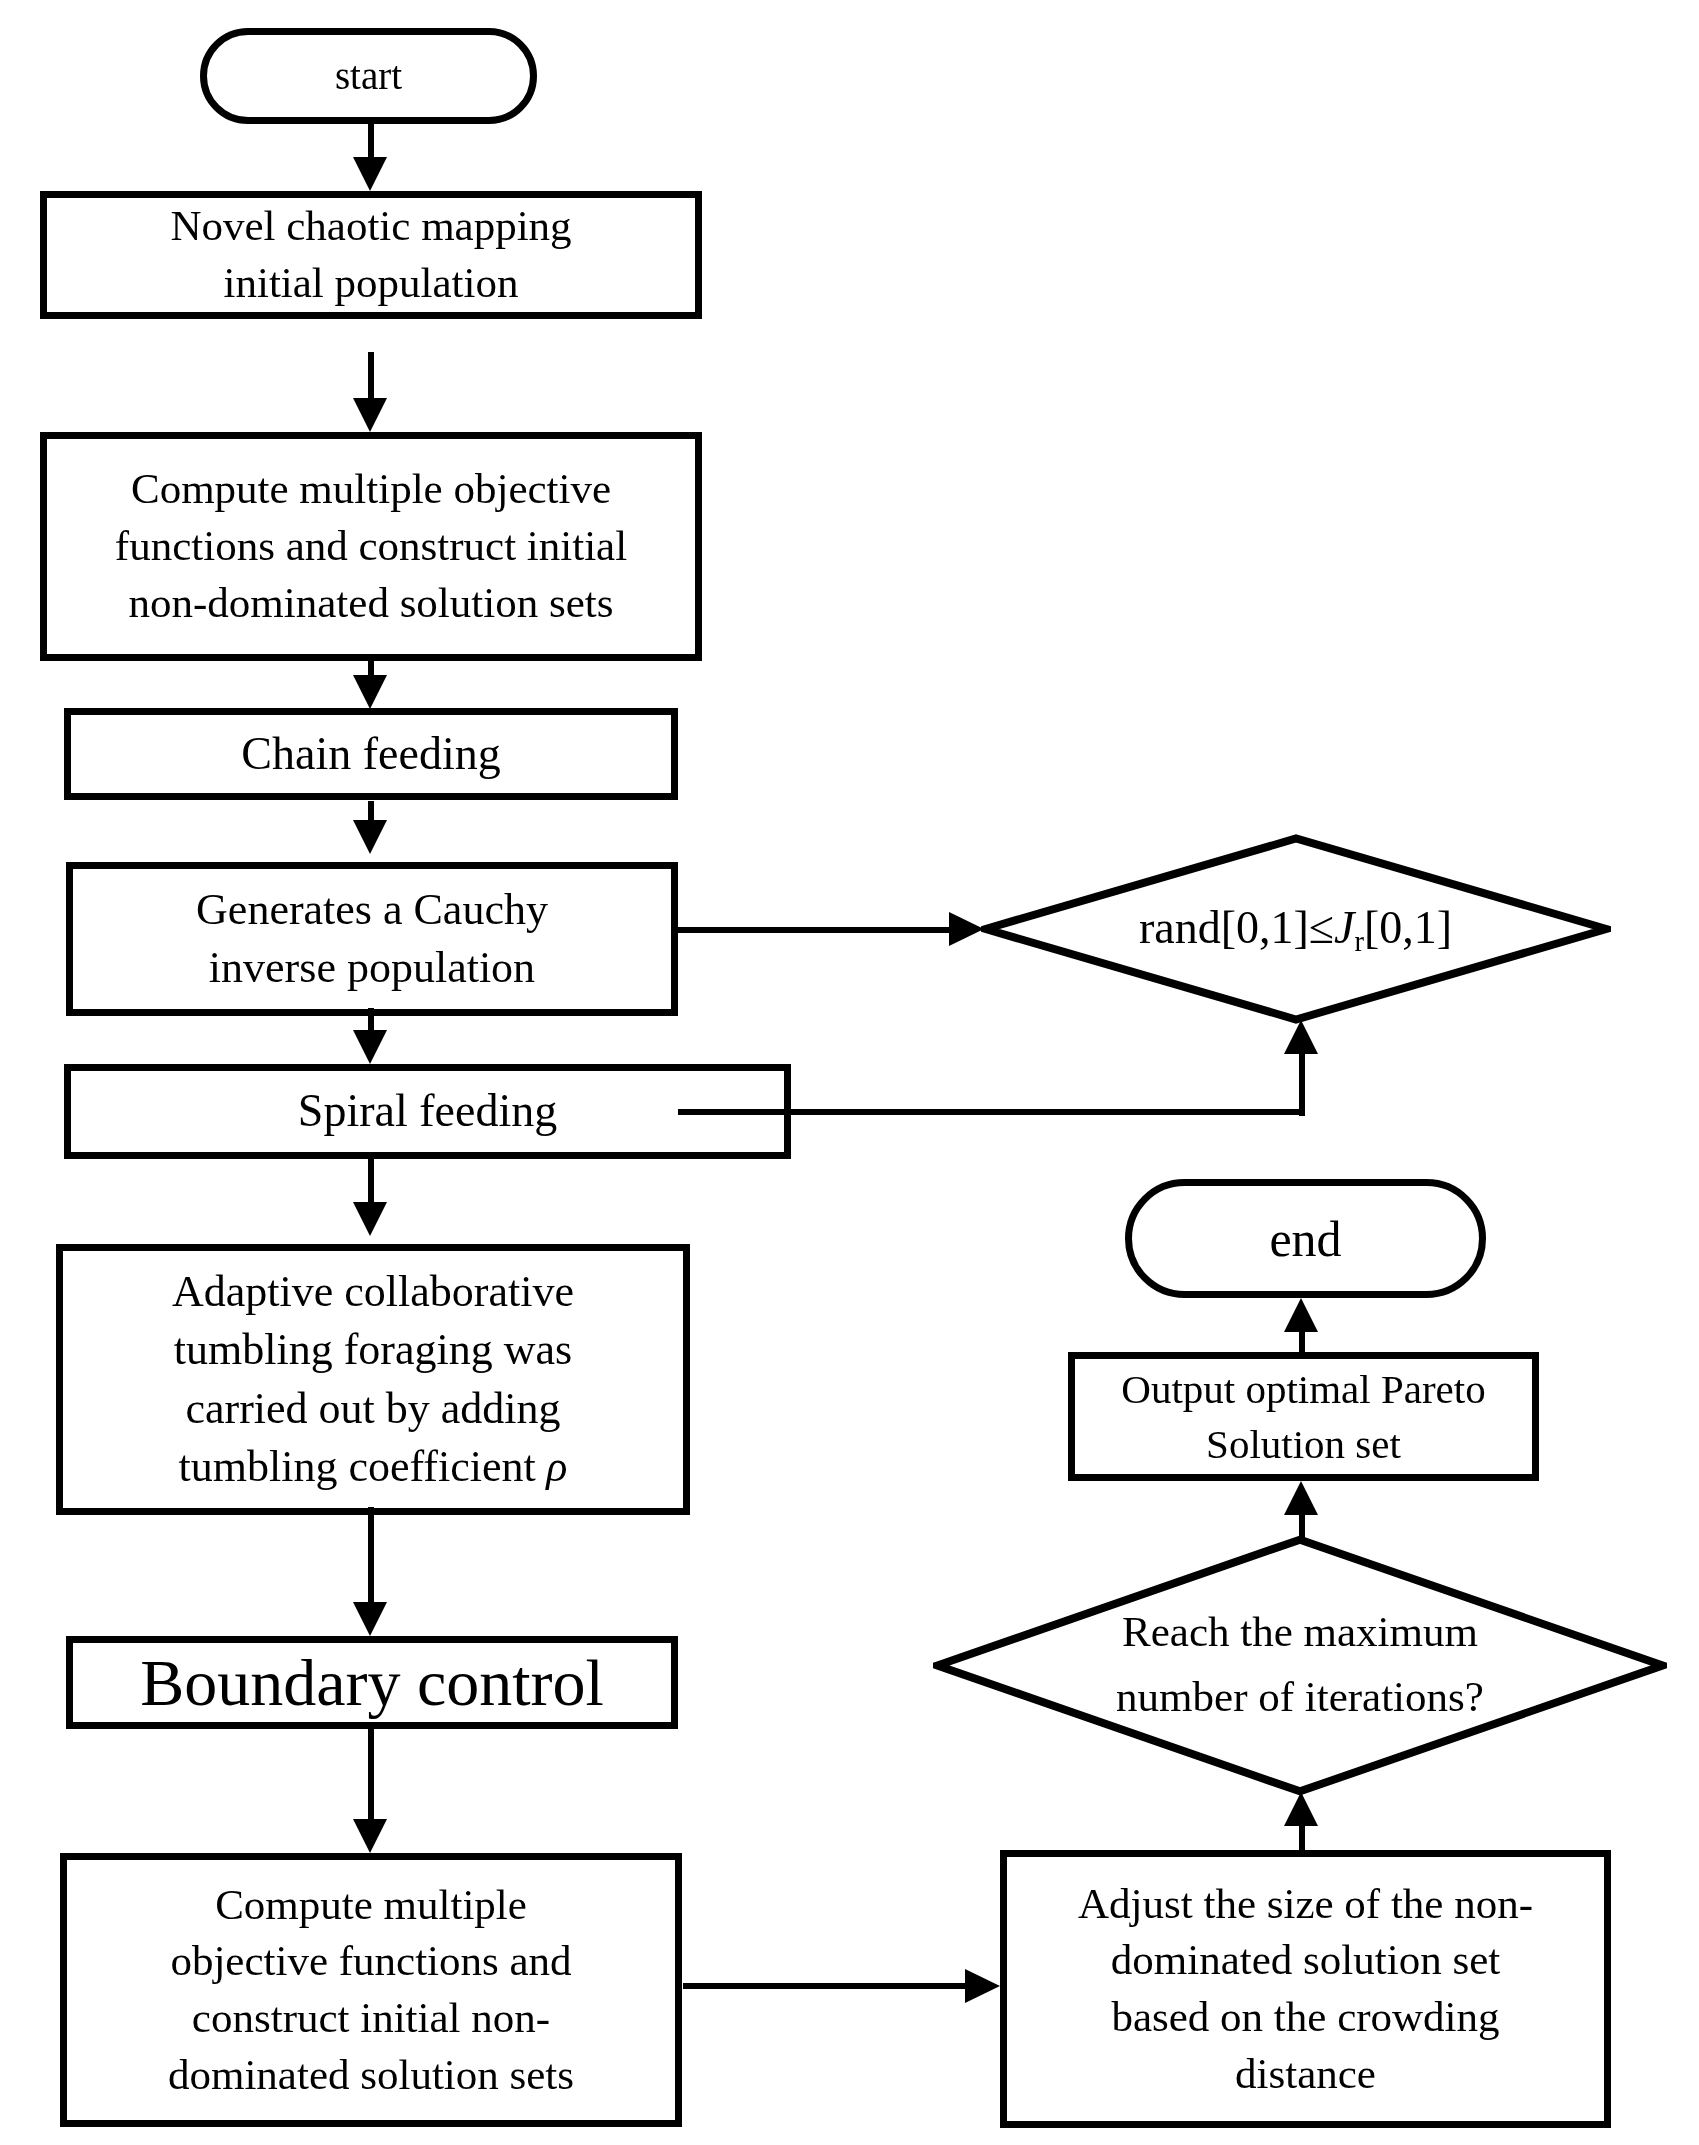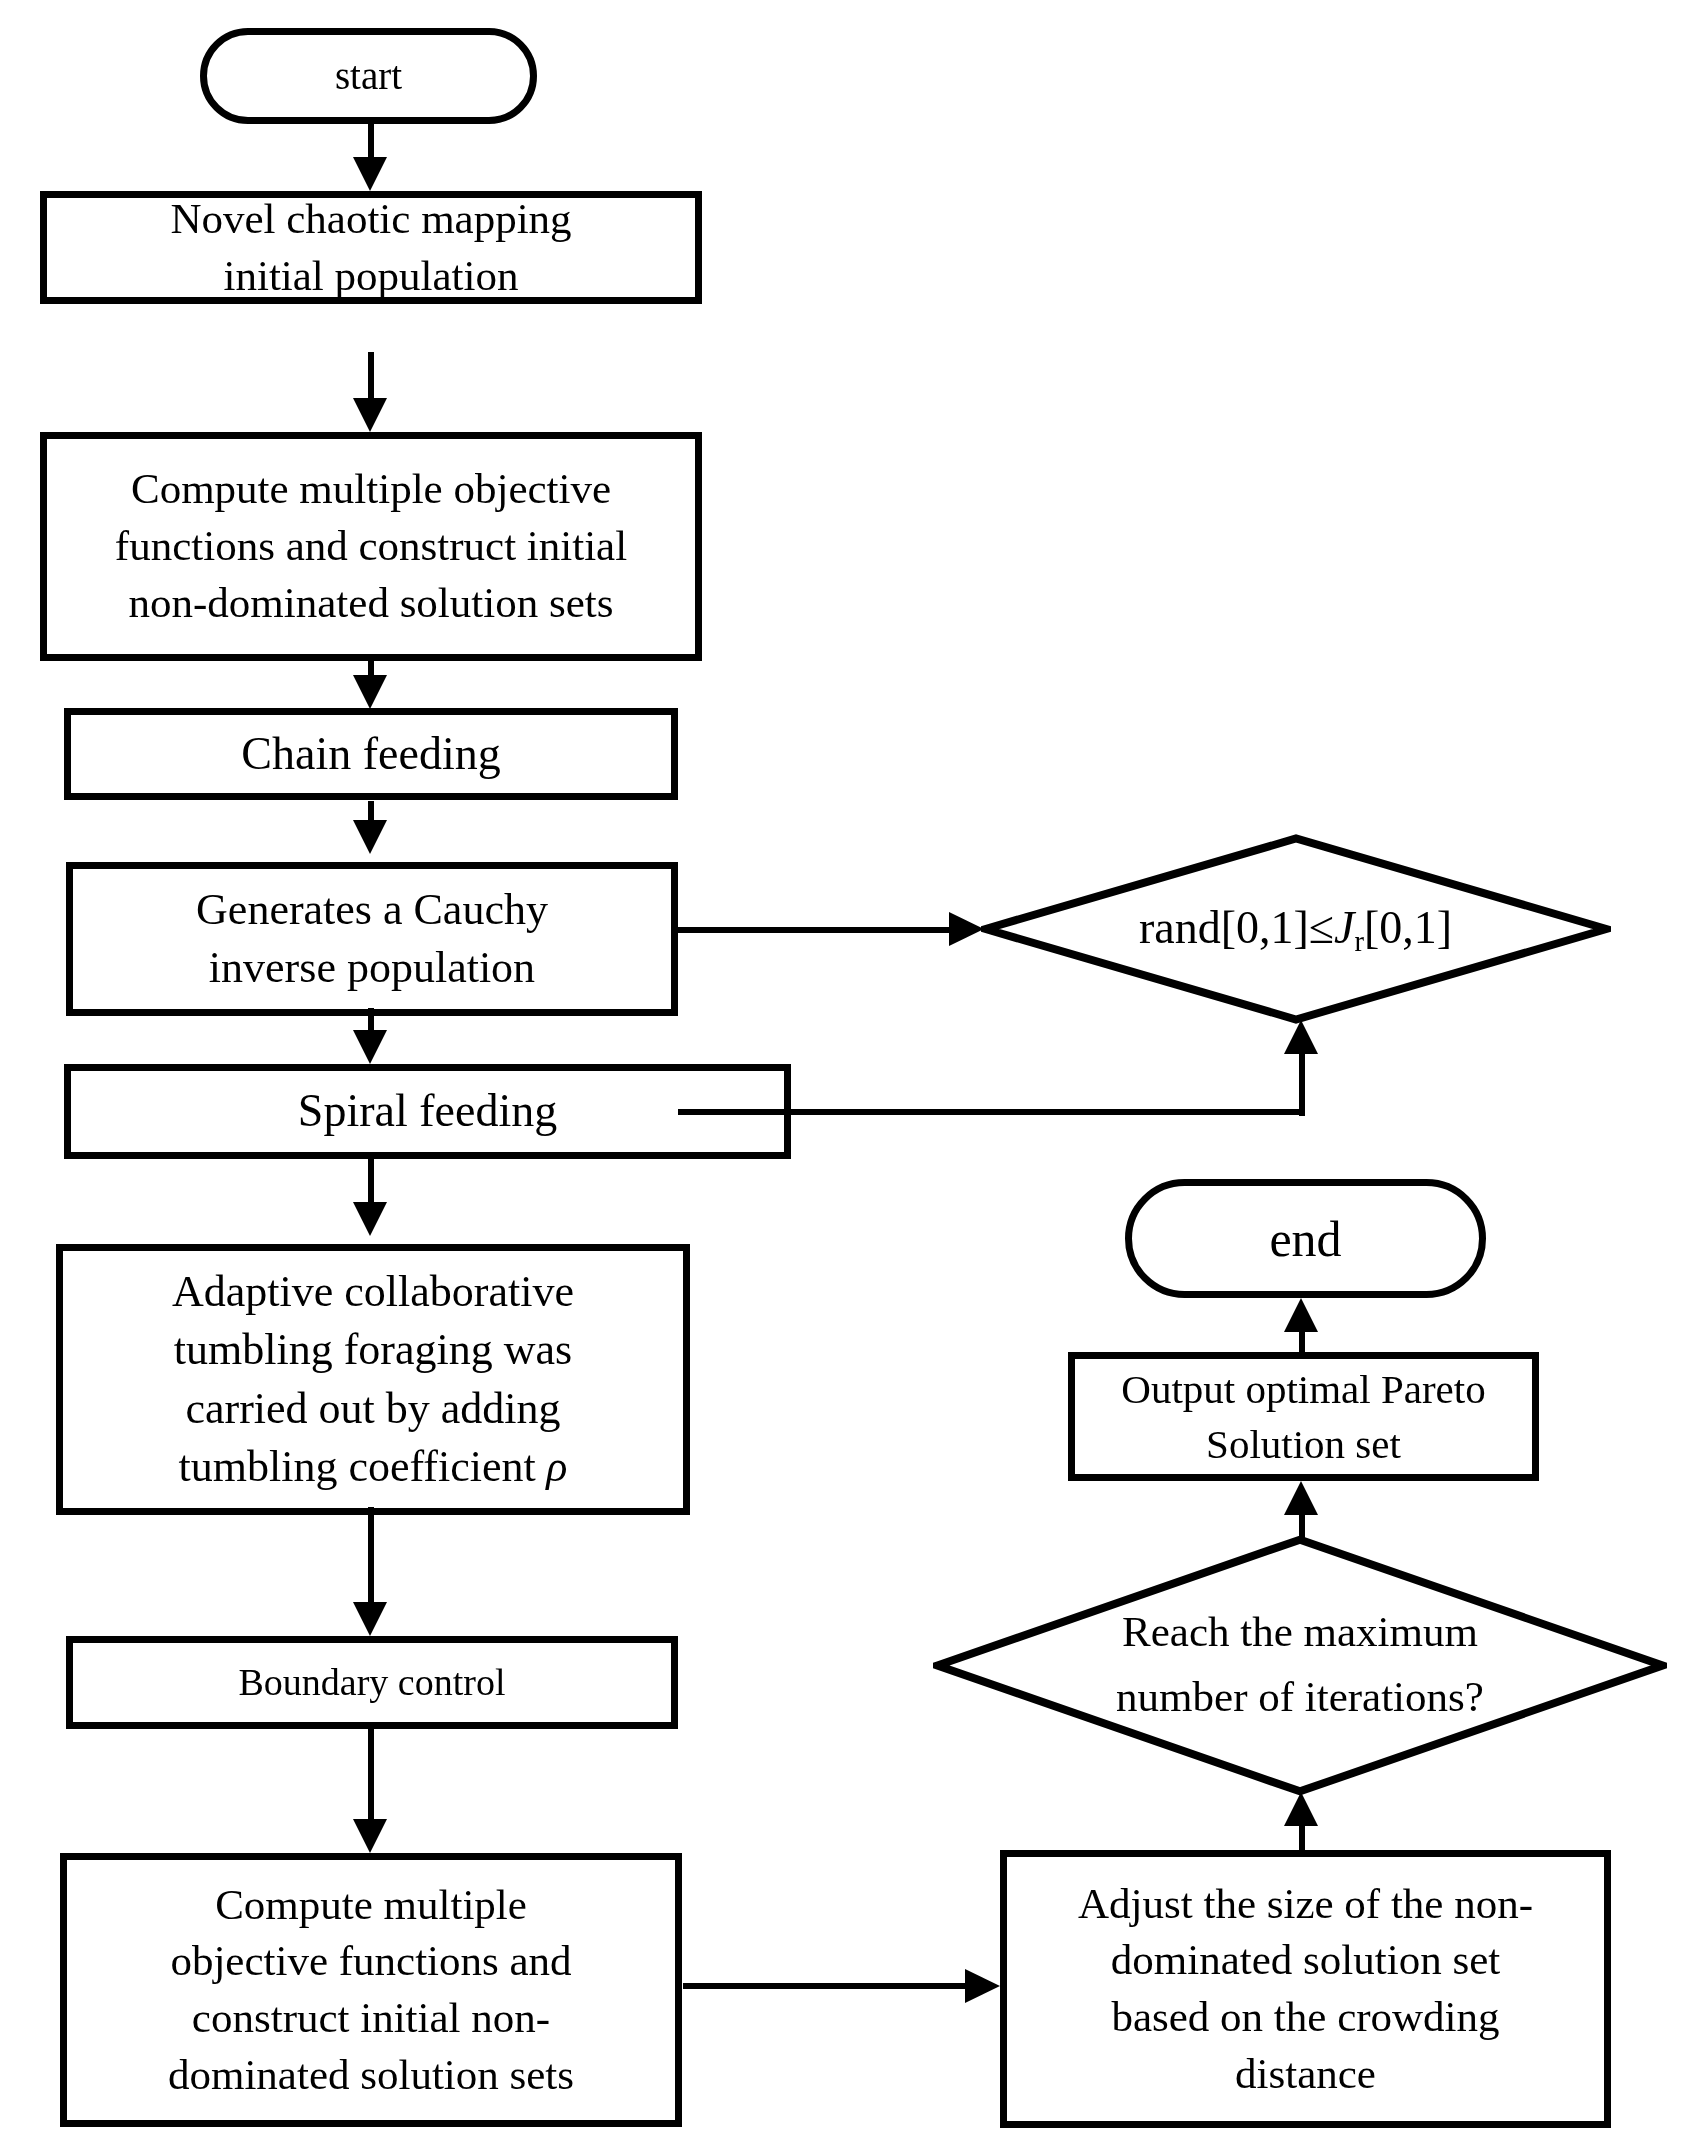--- a/index.html
+++ b/index.html
@@ -45,38 +45,38 @@
   }
   .formula { white-space: nowrap; }
   .var-italic { font-style: italic; }
   .subscript { font-size: 0.62em; vertical-align: -0.28em; }
   .rho { font-style: italic; margin-left: 10.6px; }
   .fs-start { font-size: 39px; }
   .fs-end { font-size: 50px; }
   .fs-box { font-size: 43px; }
   .fs-box-lg { font-size: 44px; margin-top: 8px; }
   .fs-single { font-size: 46px; }
-  .fs-boundary { font-size: 38px; }
+  .fs-boundary { font-size: 66px; }
   .fs-diamond1 { font-size: 46px; }
   .fs-diamond2 { font-size: 43px; }
   .fs-output { font-size: 41px; }
 </style>
 </head>
 <body>
 
 <div class="canvas">
 
   <div class="node terminator fs-start" style="left:200px; top:28px; width:337px; height:96px;">
     <span class="line">start</span>
   </div>
 
   <div class="vline" style="left:368px; top:124px; height:35px;"></div>
   <div class="ah ah-down" style="left:353px; top:157px;"></div>
 
-  <div class="node fs-box" style="left:40px; top:191px; width:662px; height:113px;">
+  <div class="node fs-box" style="left:40px; top:191px; width:662px; height:128px;">
     <span class="line">Novel chaotic mapping</span>
     <span class="line">initial population</span>
   </div>
 
   <div class="vline" style="left:368px; top:352px; height:48px;"></div>
   <div class="ah ah-down" style="left:353px; top:398px;"></div>
 
   <div class="node fs-box" style="left:40px; top:432px; width:662px; height:229px;">
     <span class="line">Compute multiple objective</span>
     <span class="line">functions and construct initial</span>

